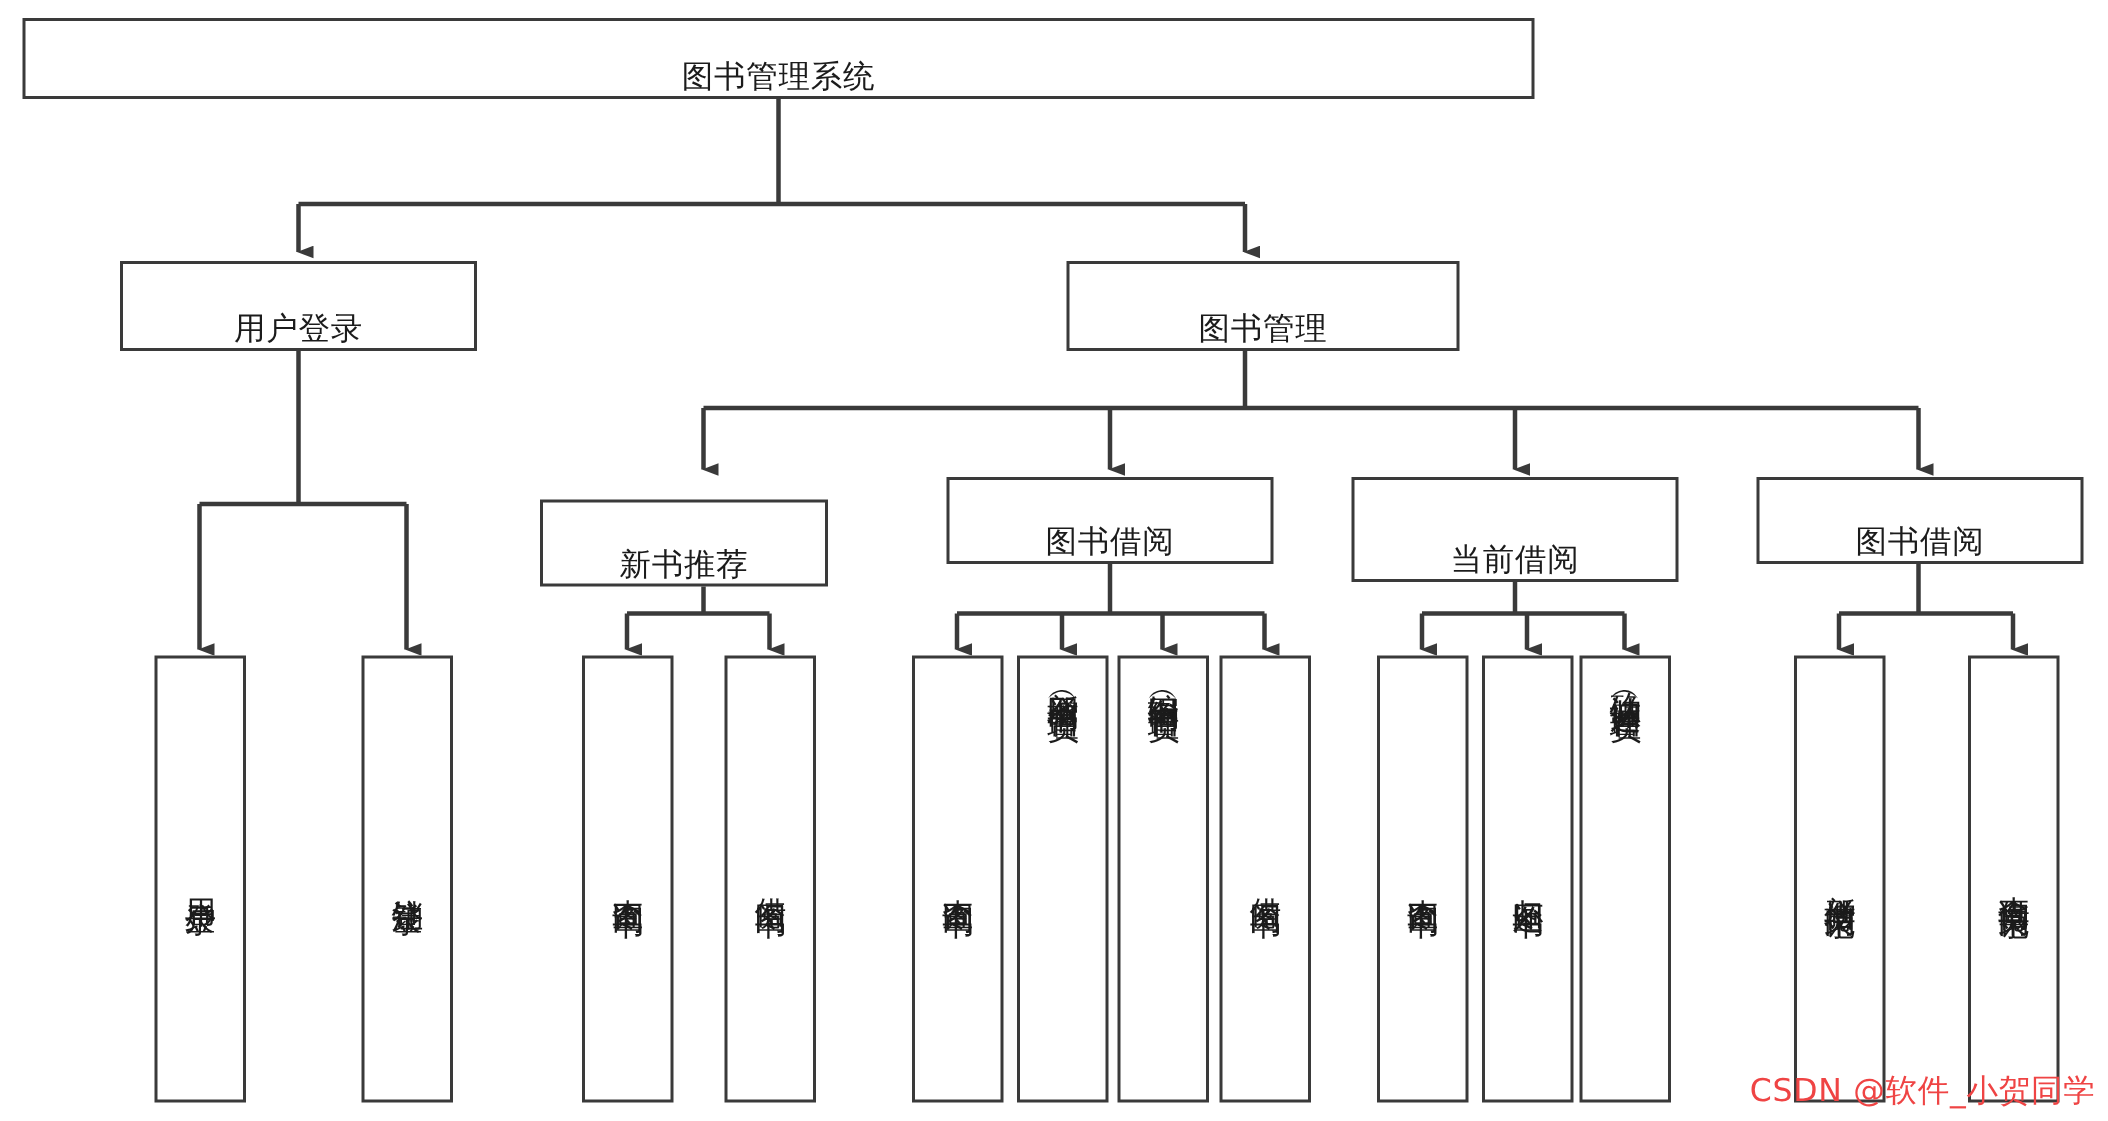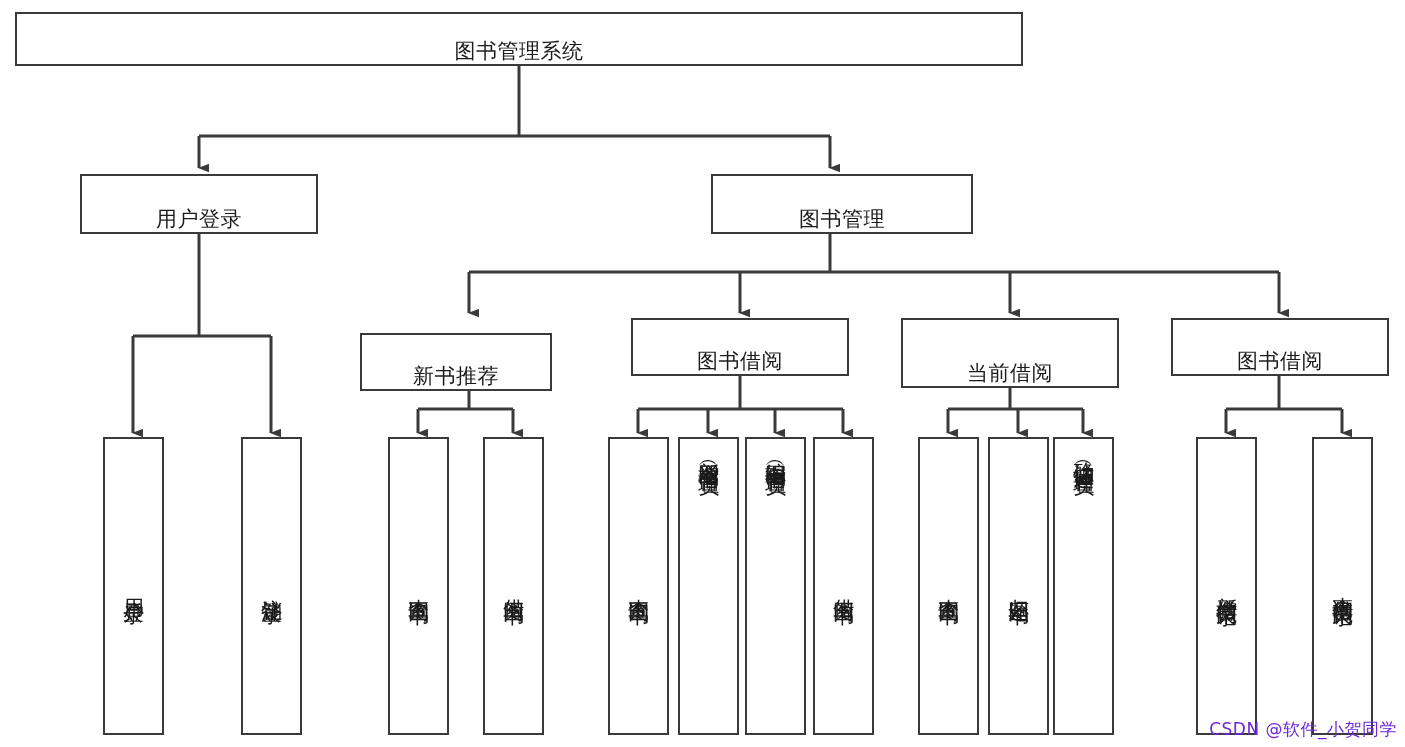--- a/index.html
+++ b/index.html
@@ -62,22 +62,22 @@
     margin: 0 auto;
   }
   .node.vert.centered {
     align-items: center;
     padding-top: 0;
   }
   #watermark {
     position: absolute;
     right: 8px;
     bottom: 6px;
-    color: #6d28d9;
-    font-size: 17px;
+    color: #ef4444;
+    font-size: 21px;
     letter-spacing: 0.5px;
     white-space: nowrap;
     user-select: none;
   }
 </style>
 </head>
 <body>
 
 <div id="diagram-root">
 

